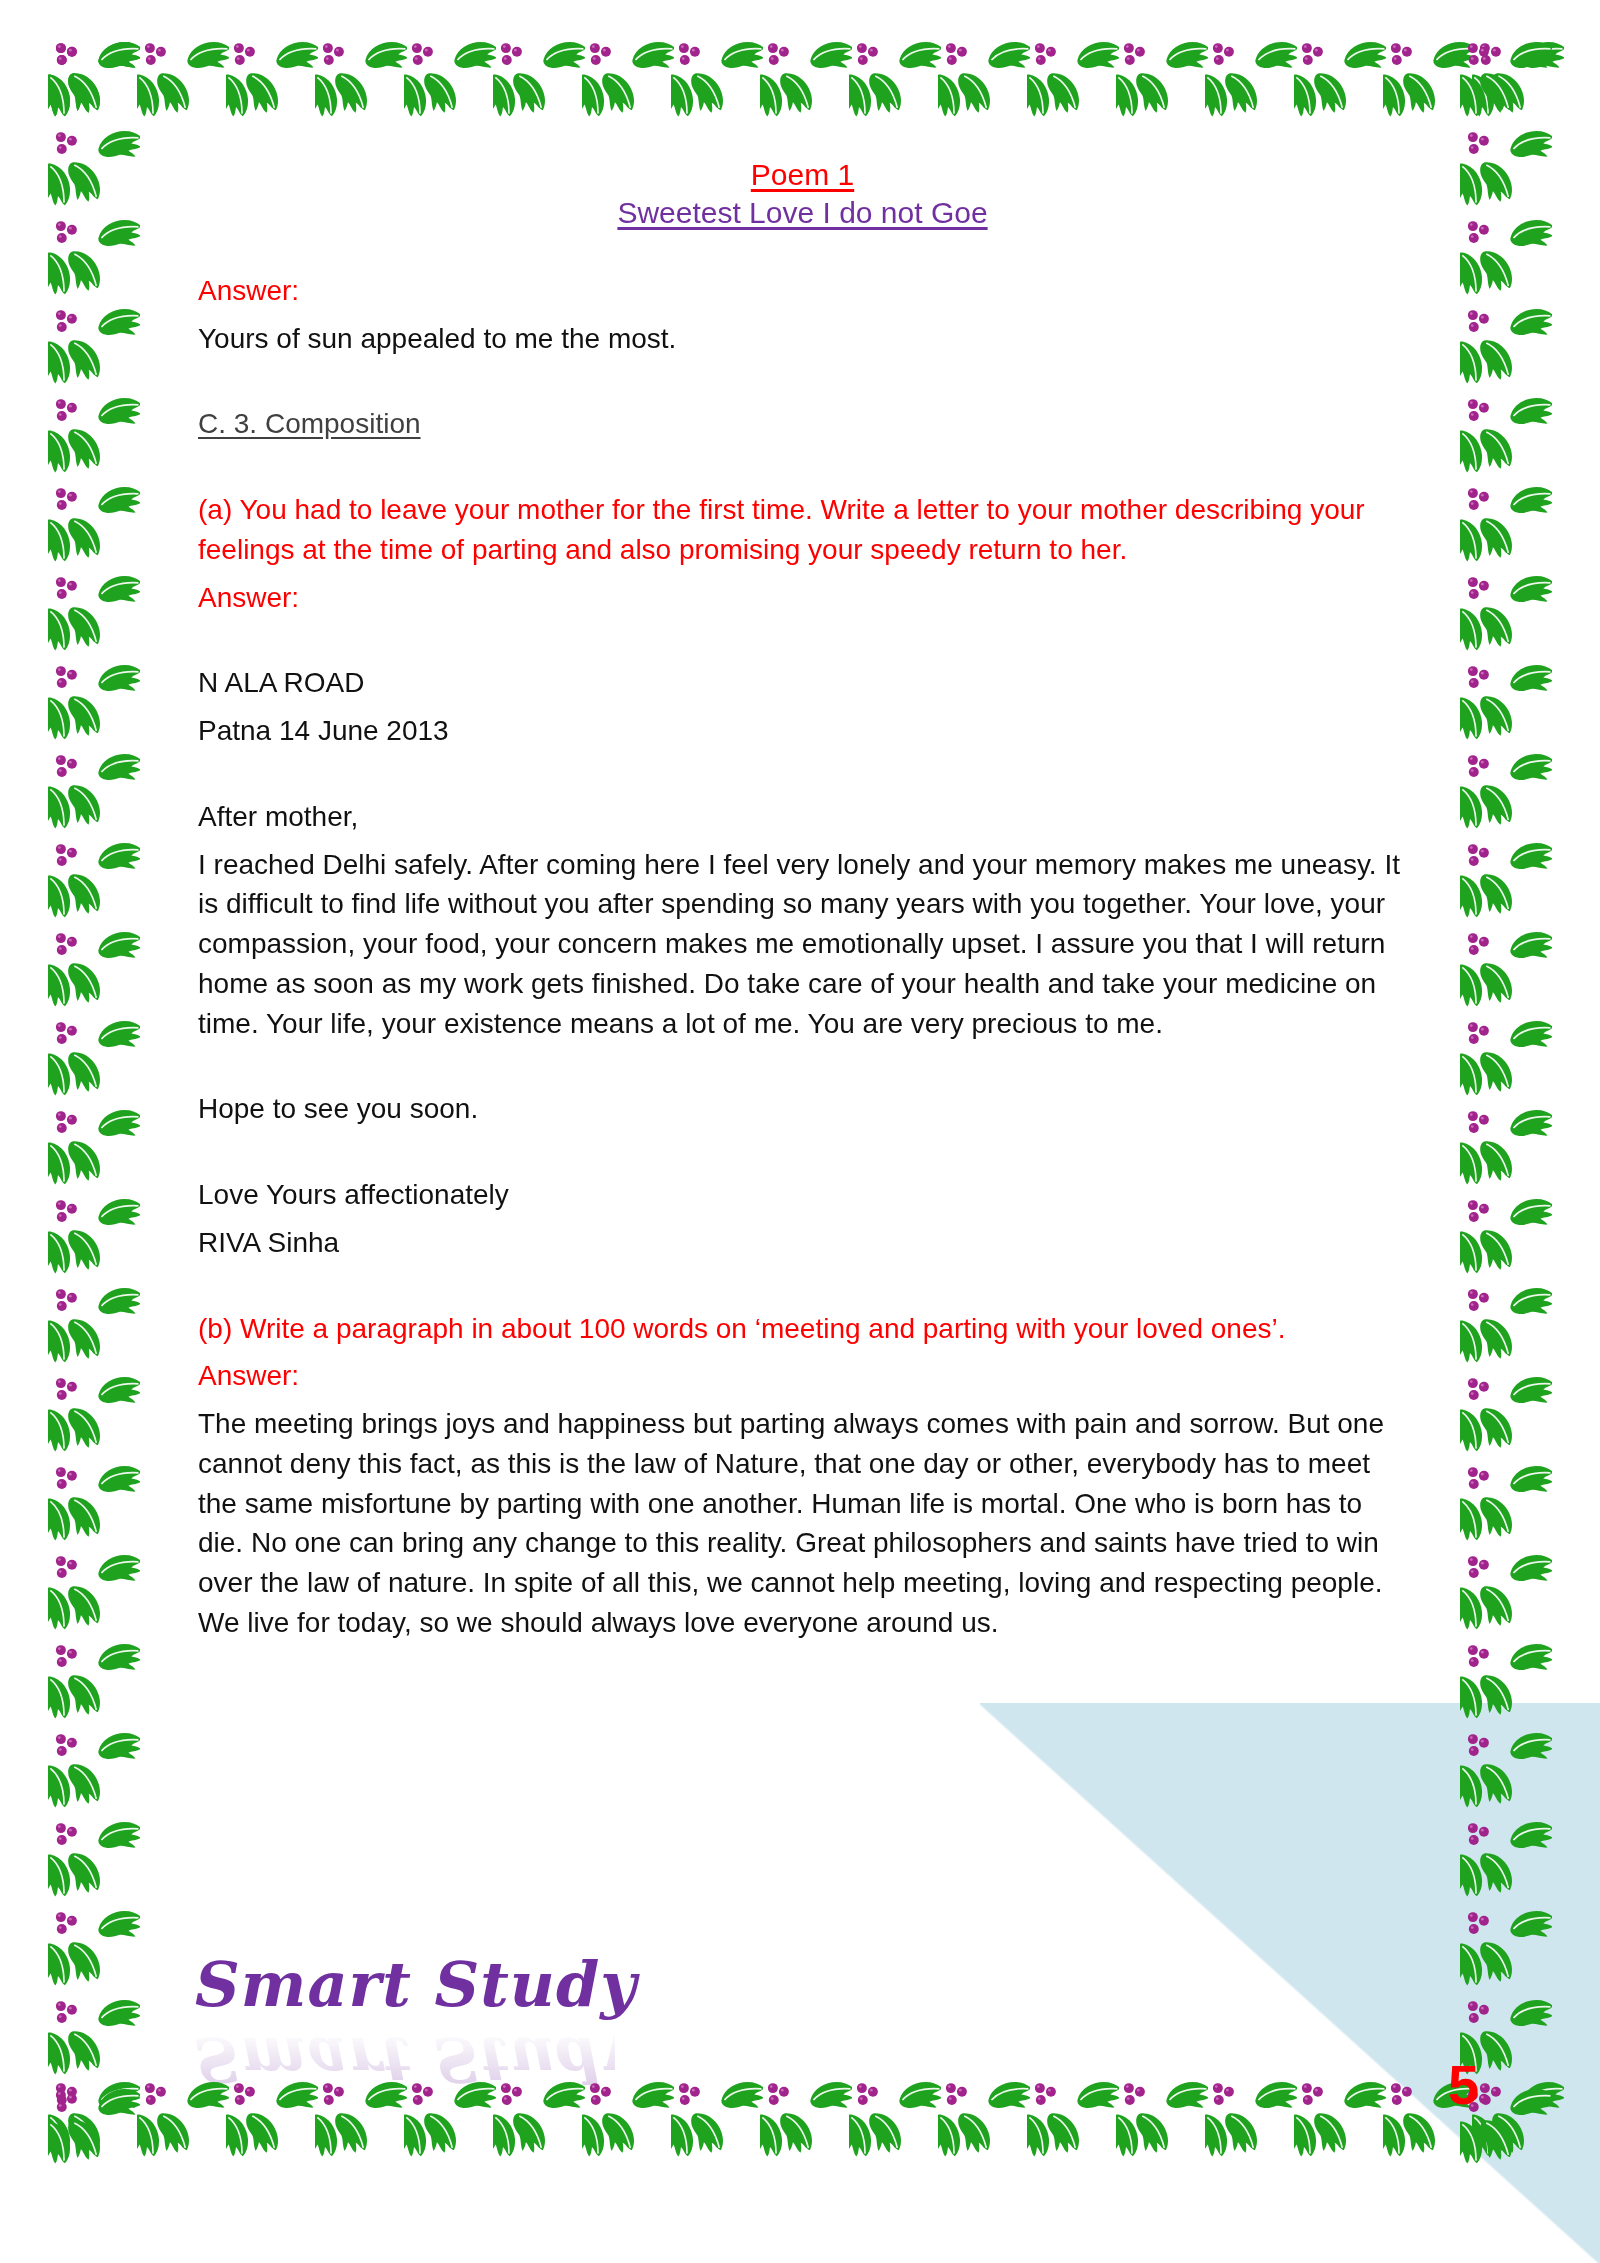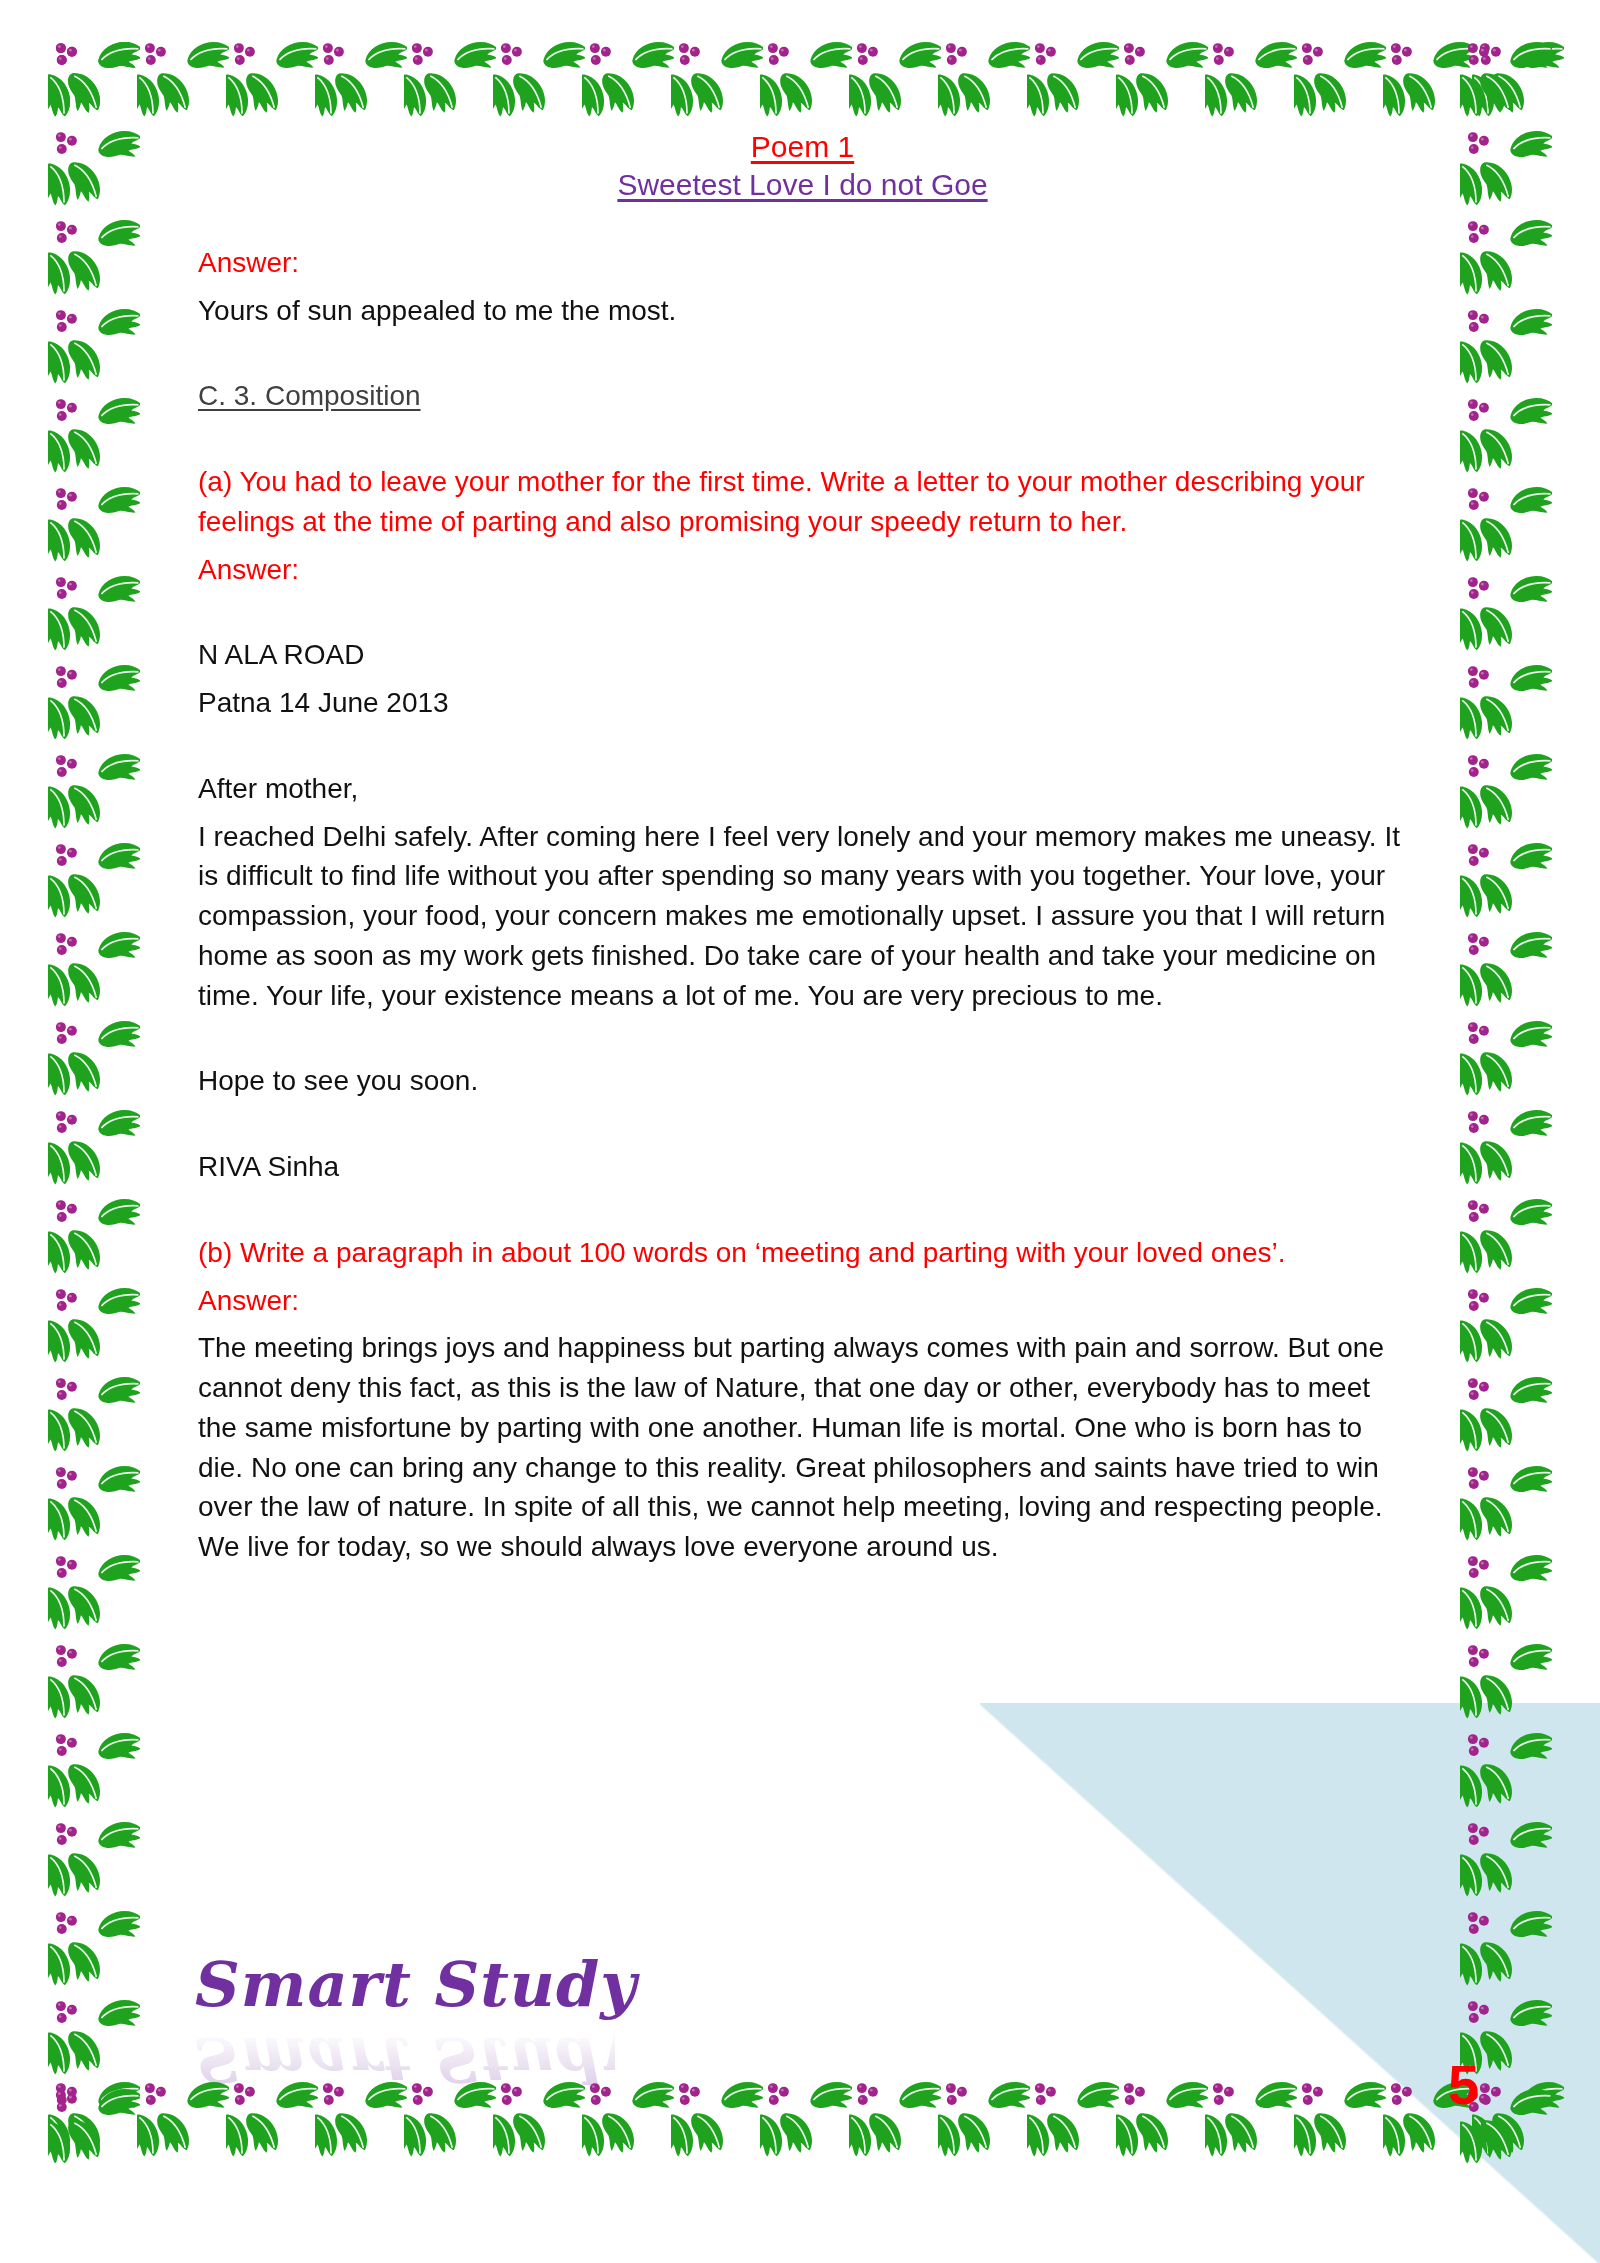--- a/index.html
+++ b/index.html
@@ -38,21 +38,21 @@
   #holly-bottom { left: 48px;  top: 2078px; width: 1504px; height: 92px; }
   #holly-left   { left: 48px;  top: 38px;   width: 92px;   height: 2132px; }
   #holly-right  { left: 1460px;top: 38px;   width: 92px;   height: 2132px; }
 
   .holly-unit { position: absolute; width: 92px; height: 92px; }
 
   
   #content {
     position: absolute;
     left: 190px;
-    top: 128px;
+    top: 156px;
     width: 1225px;
     z-index: 2;
   }
 
   .title-line { text-align: center; line-height: 1.28; }
   .title-red {
     color: #ff0000;
     font-size: 30px;
     text-decoration: underline;
     text-underline-offset: 4px;
@@ -2892,20 +2892,21 @@
 
     <p class="blk body-text">After mother,</p>
     <p class="blk body-text">I reached Delhi safely. After coming here I feel very lonely and your memory makes me uneasy. It is difficult to find life without you after spending so many years with you together. Your love, your compassion, your food, your concern makes me emotionally upset. I assure you that I will return home as soon as my work gets finished. Do take care of your health and take your medicine on time. Your life, your existence means a lot of me. You are very precious to me.</p>
 
     <div class="spacer-md"></div>
 
     <p class="blk body-text">Hope to see you soon.</p>
 
     <div class="spacer-md"></div>
 
+    <p class="blk body-text">Love Yours affectionately</p>
     <p class="blk body-text">RIVA Sinha</p>
 
     <div class="spacer-md"></div>
 
     <p class="blk q-text">(b) Write a paragraph in about 100 words on ‘meeting and parting with your loved ones’.</p>
     <p class="blk answer-label">Answer:</p>
     <p class="blk body-text">The meeting brings joys and happiness but parting always comes with pain and sorrow. But one cannot deny this fact, as this is the law of Nature, that one day or other, everybody has to meet the same misfortune by parting with one another. Human life is mortal. One who is born has to die. No one can bring any change to this reality. Great philosophers and saints have tried to win over the law of nature. In spite of all this, we cannot help meeting, loving and respecting people. We live for today, so we should always love everyone around us.</p>
 
   </div>
 

